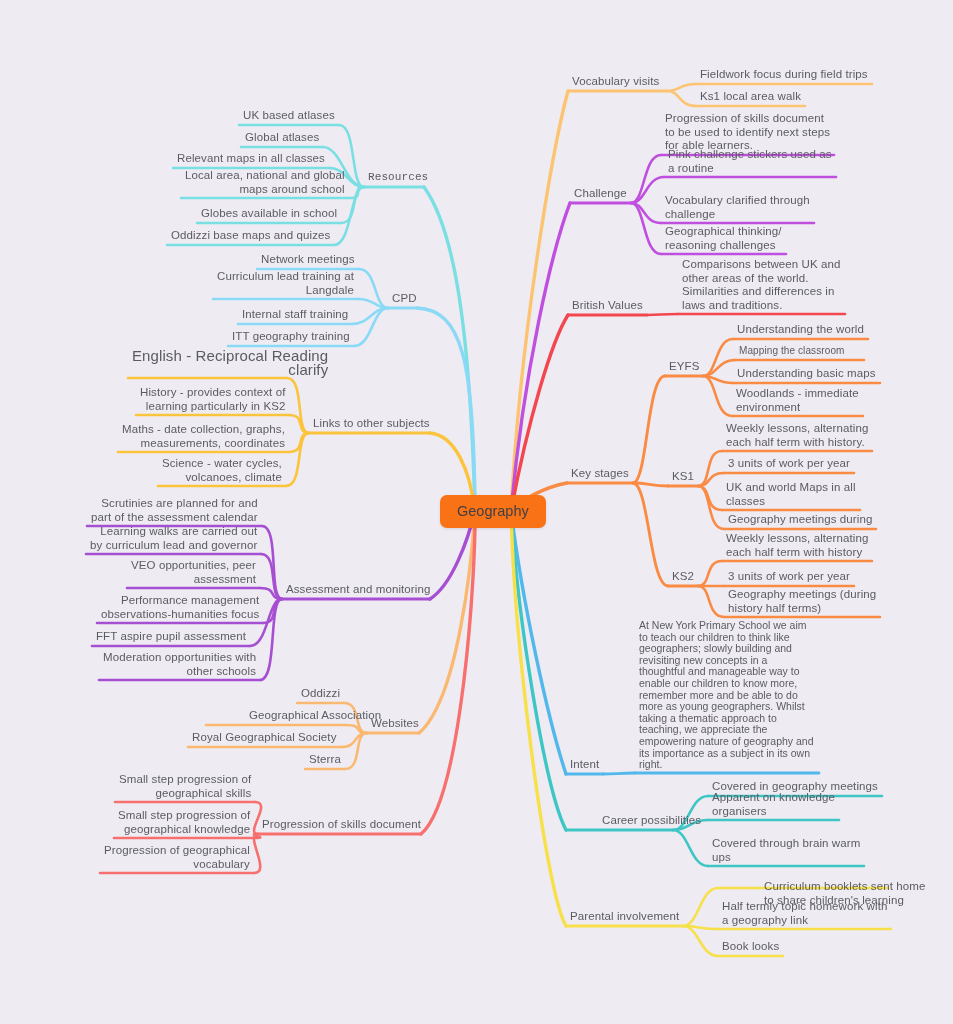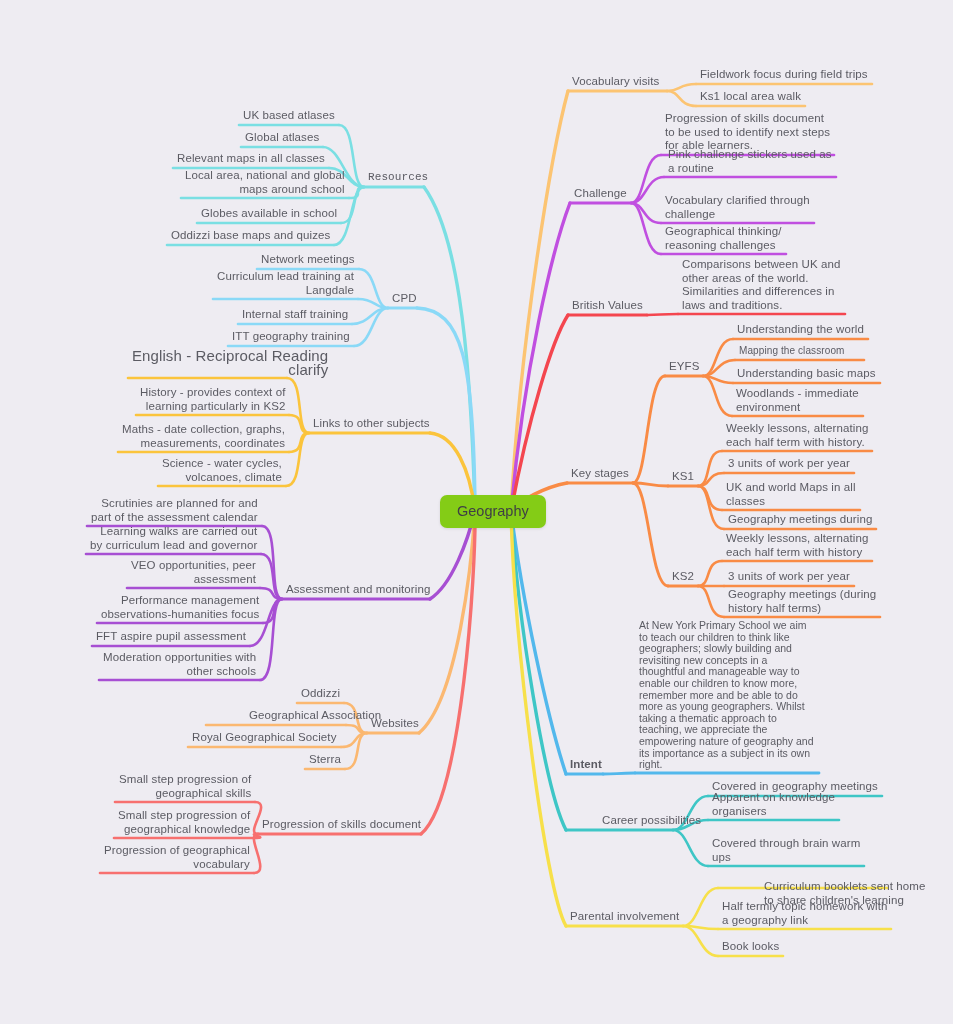--- a/index.html
+++ b/index.html
@@ -17,21 +17,21 @@
     color:#5b5b63;
     font-size:11.5px;
     line-height:13.5px;
     white-space:pre-line;
     letter-spacing:0.1px;
   }
   .node-label.right{text-align:left;}
   .node-label.left{text-align:right;}
   .center-node{
     position:absolute;
-    background:#84cc16;
+    background:#f97316;
     border-radius:7px;
     box-shadow:0 1px 3px rgba(0,0,0,0.10);
     color:#3f3f45;
     font-size:14.5px;
     padding:8px 17px;
     line-height:17px;
     white-space:nowrap;
   }
   .intent-box{
     position:absolute;
@@ -263,21 +263,21 @@
       <div class="node-label right" style="font-size: 11.5px; line-height: 13.5px; left: 728px; top: 457px;">3 units of work per year</div>
       <div class="node-label right" style="font-size: 11.5px; line-height: 13.5px; left: 726px; top: 481px;">UK and world Maps in all
 classes</div>
       <div class="node-label right" style="font-size: 11.5px; line-height: 13.5px; left: 728px; top: 513px;">Geography meetings during</div>
       <div class="node-label right" style="font-size: 11.5px; line-height: 13.5px; left: 672px; top: 570px;">KS2</div>
       <div class="node-label right" style="font-size: 11.5px; line-height: 13.5px; left: 726px; top: 532px;">Weekly lessons, alternating
 each half term with history</div>
       <div class="node-label right" style="font-size: 11.5px; line-height: 13.5px; left: 728px; top: 570px;">3 units of work per year</div>
       <div class="node-label right" style="font-size: 11.5px; line-height: 13.5px; left: 728px; top: 588px;">Geography meetings (during
 history half terms)</div>
-      <div class="node-label right" style="font-size: 11.5px; line-height: 13.5px; left: 570px; top: 758px; font-weight: bold;">Intent</div>
+      <div class="node-label right" style="font-size: 11.5px; line-height: 13.5px; left: 570px; top: 758px;">Intent</div>
       <div class="intent-box" style="left: 639px; top: 620px;">At New York Primary School we aim to teach our children to think like geographers; slowly building and revisiting new concepts in a thoughtful and manageable way to enable our children to know more, remember more and be able to do more as young geographers. Whilst taking a thematic approach to teaching, we appreciate the empowering nature of geography and its importance as a subject in its own right.</div>
       <div class="node-label right" style="font-size: 11.5px; line-height: 13.5px; left: 570px; top: 814px; margin-left: 32px;">Career possibilities</div>
       <div class="node-label right" style="font-size: 11.5px; line-height: 13.5px; left: 712px; top: 780px;">Covered in geography meetings</div>
       <div class="node-label right" style="font-size: 11.5px; line-height: 13.5px; left: 712px; top: 791px;">Apparent on knowledge
 organisers</div>
       <div class="node-label right" style="font-size: 11.5px; line-height: 13.5px; left: 712px; top: 837px;">Covered through brain warm
 ups</div>
       <div class="node-label right" style="font-size: 11.5px; line-height: 13.5px; left: 570px; top: 910px;">Parental involvement</div>
       <div class="node-label right" style="font-size: 11.5px; line-height: 13.5px; left: 764px; top: 859px; margin-top: 21px;">Curriculum booklets sent home
 to share children's learning</div>

